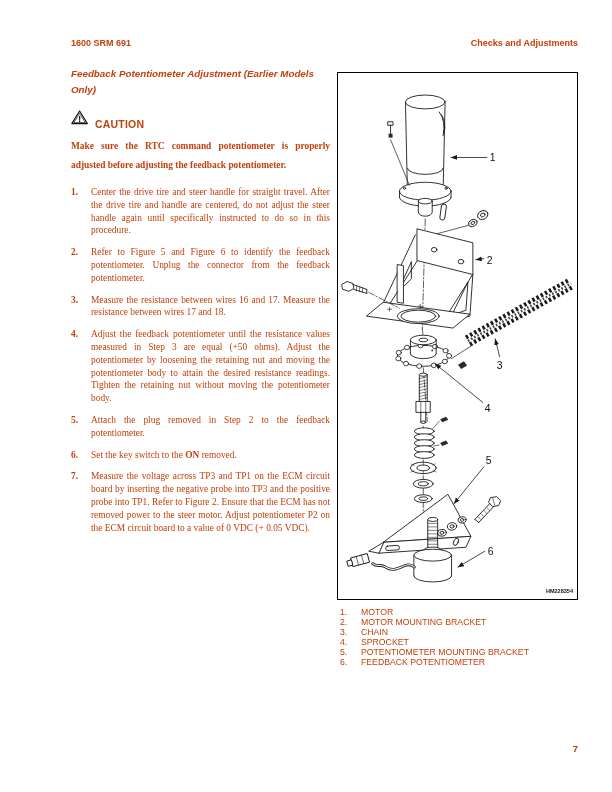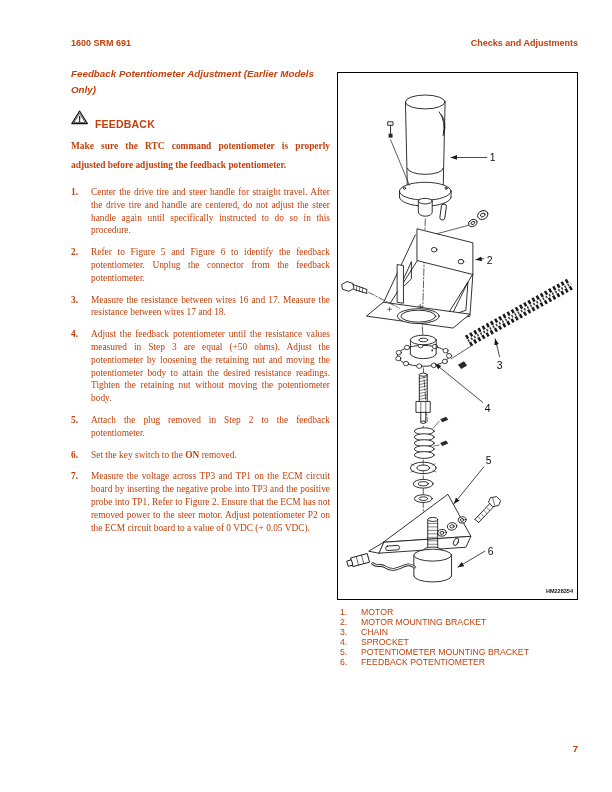--- a/index.html
+++ b/index.html
@@ -48,21 +48,21 @@
     <h3 class="sect-head">Feedback Potentiometer Adjustment (Earlier Models Only)</h3>
 
     <div class="caution-row">
       <span>
         <svg width="18" height="16" viewBox="0 0 18 16">
           <path d="M8.6,1 L16.4,13.6 L0.8,13.6 Z" fill="#fff" stroke="#111" stroke-width="1.1" stroke-linejoin="round"></path>
           <path d="M8.6,3.4 L14.4,12.6 L2.8,12.6 Z" fill="none" stroke="#111" stroke-width="0.7" stroke-linejoin="round"></path>
           <text x="8.6" y="12.2" font-size="8.5" font-weight="bold" text-anchor="middle">!</text>
         </svg>
       </span>
-      <span class="caution-label">FEEDBACK</span>
+      <span class="caution-label">CAUTION</span>
     </div>
     <p class="caution-text">Make sure the RTC command potentiometer is properly adjusted before adjusting the feedback potentiometer.</p>
 
     <div class="step">
       <span class="step-num">1.</span>
       <span class="step-body">Center the drive tire and steer handle for straight travel.  After the drive tire and handle are centered, do not adjust the steer handle again until specifically instructed to do so in this procedure.</span>
     </div>
     <div class="step">
       <span class="step-num">2.</span>
       <span class="step-body">Refer to Figure 5 and Figure 6 to identify the feedback potentiometer.  Unplug the connector from the feedback potentiometer.</span>

